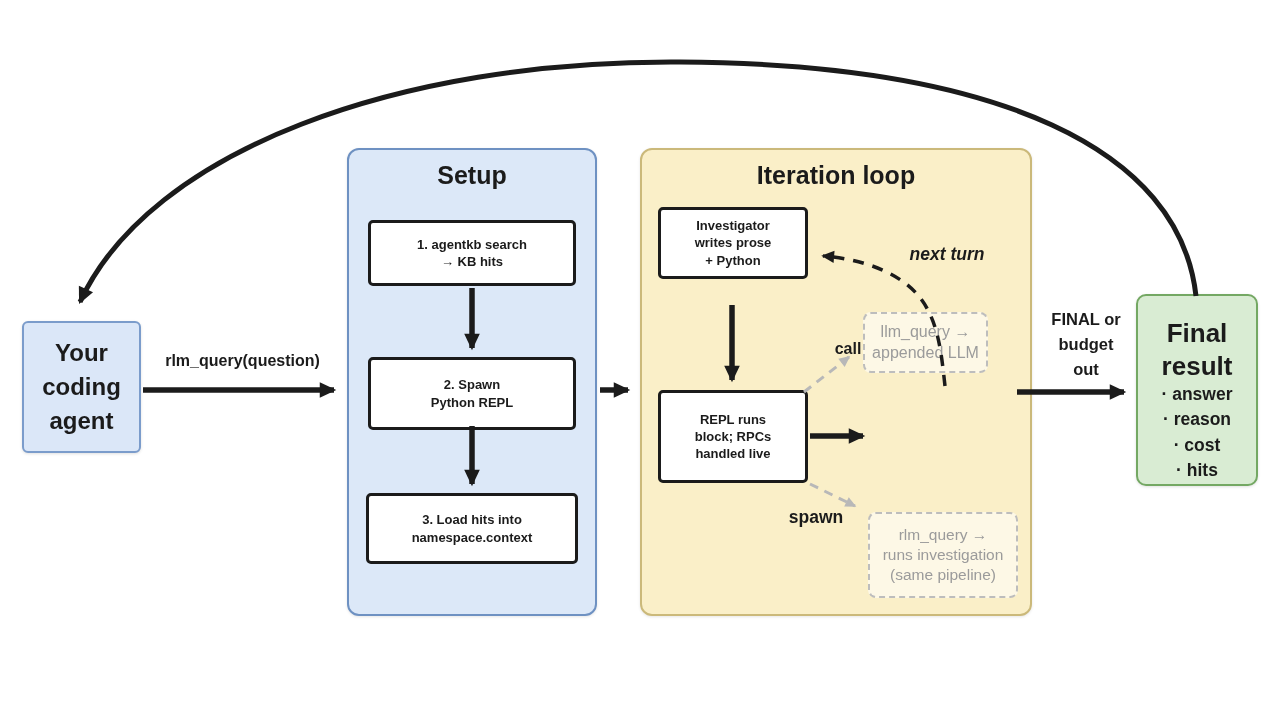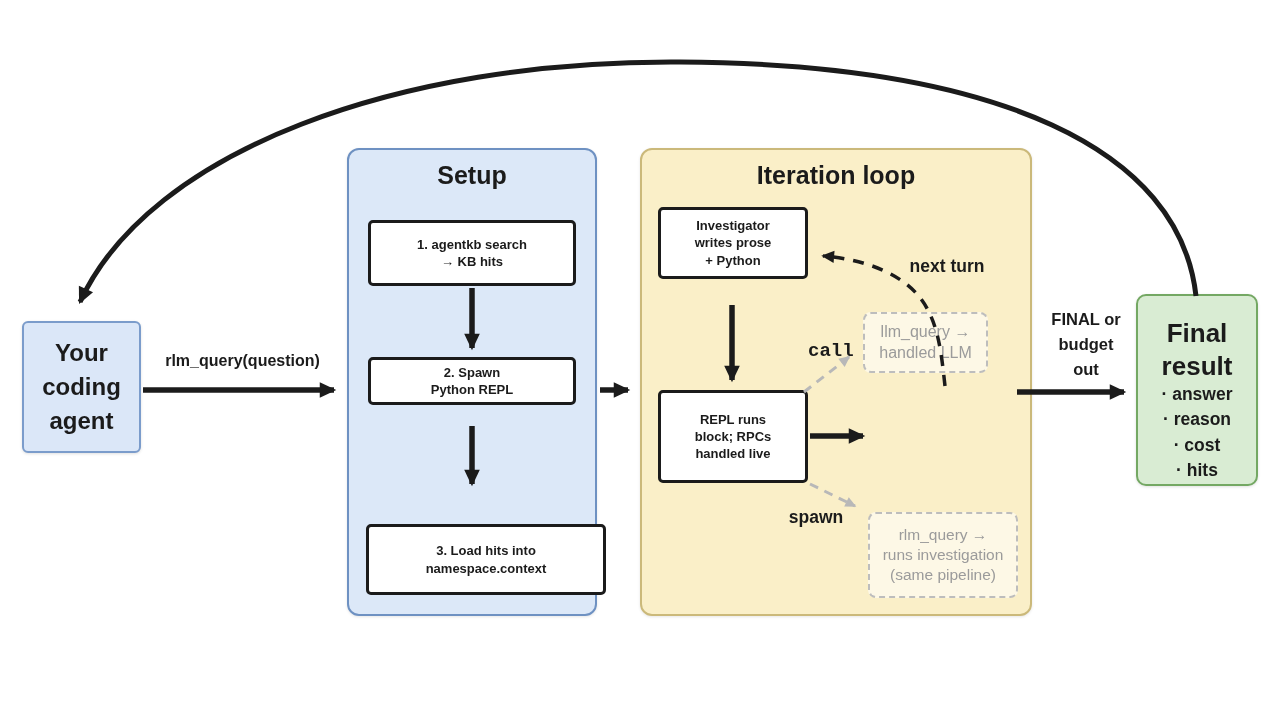--- a/index.html
+++ b/index.html
@@ -63,22 +63,22 @@
     left: 22px; top: 321px; width: 119px; height: 132px;
     background: var(--blueFill);
     border: 2.5px solid var(--blueBorder);
     border-radius: 6px;
     font-size: 24px;
     font-weight: 700;
     line-height: 1.42;
     box-shadow: 0 1px 3px rgba(0,0,0,0.12);
   }
   .node-s1 { left: 368px; top: 220px; width: 208px; height: 66px; }
-  .node-s2 { left: 368px; top: 357px; width: 208px; height: 48px; }
-  .node-s3 { left: 366px; top: 493px; width: 240px; height: 71px; margin-top: 31px; }
+  .node-s2 { left: 368px; top: 357px; width: 208px; height: 73px; }
+  .node-s3 { left: 366px; top: 493px; width: 212px; height: 71px; }
   .node-investigator { left: 658px; top: 207px; width: 150px; height: 72px; }
   .node-repl  { left: 658px; top: 390px; width: 150px; height: 93px; }
   .node-stdout { left: 874px; top: 390px; width: 142px; height: 93px; }
 
   .node-ghost {
     background: rgba(255,255,255,0.55);
     border: 2px dashed var(--ghostBorder);
     border-radius: 8px;
     color: var(--ghostText);
     font-weight: 400;
@@ -115,23 +115,23 @@
   .edge-label {
     position: absolute;
     z-index: 3;
     color: var(--ink);
     font-weight: 700;
     text-align: center;
     white-space: pre-line;
   }
   .lbl-rlm-query { left: 140px; top: 352px; width: 205px; font-size: 16px; }
   .lbl-final-or  { left: 1036px; top: 307px; width: 100px; font-size: 16.5px; line-height: 25px; }
-  .lbl-call      { left: 808px; top: 340px; width: 44px;  font-size: 19px; font-family: Liberation Mono, monospace; }
+  .lbl-call      { left: 826px; top: 340px; width: 44px;  font-size: 16px; }
   .lbl-spawn     { left: 784px; top: 507px; width: 64px;  font-size: 17.5px; }
-  .lbl-next-turn { left: 893px; top: 256px; width: 108px; font-size: 17.5px; }
+  .lbl-next-turn { left: 893px; top: 244px; width: 108px; font-size: 17.5px; font-style: italic; }
 
   
   svg.arrows {
     position: absolute;
     left: 0; top: 0;
     z-index: 5;
     pointer-events: none;
   }
   .stroke-thick   { stroke: var(--ink); stroke-width: 5.5; fill: none; stroke-linecap: butt; }
   .stroke-curve   { stroke: var(--ink); stroke-width: 5;   fill: none; }
@@ -165,21 +165,21 @@
 namespace.context</div>
 
   <div class="node node-white node-investigator">Investigator
 writes prose
 + Python</div>
   <div class="node node-white node-repl">REPL runs
 block; RPCs
 handled live</div>
 
   <div class="node node-ghost node-analyst">llm_query →
-handled LLM</div>
+appended LLM</div>
   <div class="node node-ghost node-child">rlm_query →
 runs investigation
 (same pipeline)</div>
 
   <div class="node node-final">
     <div class="final-title">Final
 result</div>
     <div class="final-bullet">· answer</div>
     <div class="final-bullet">· reason</div>
     <div class="final-bullet">· cost</div>

